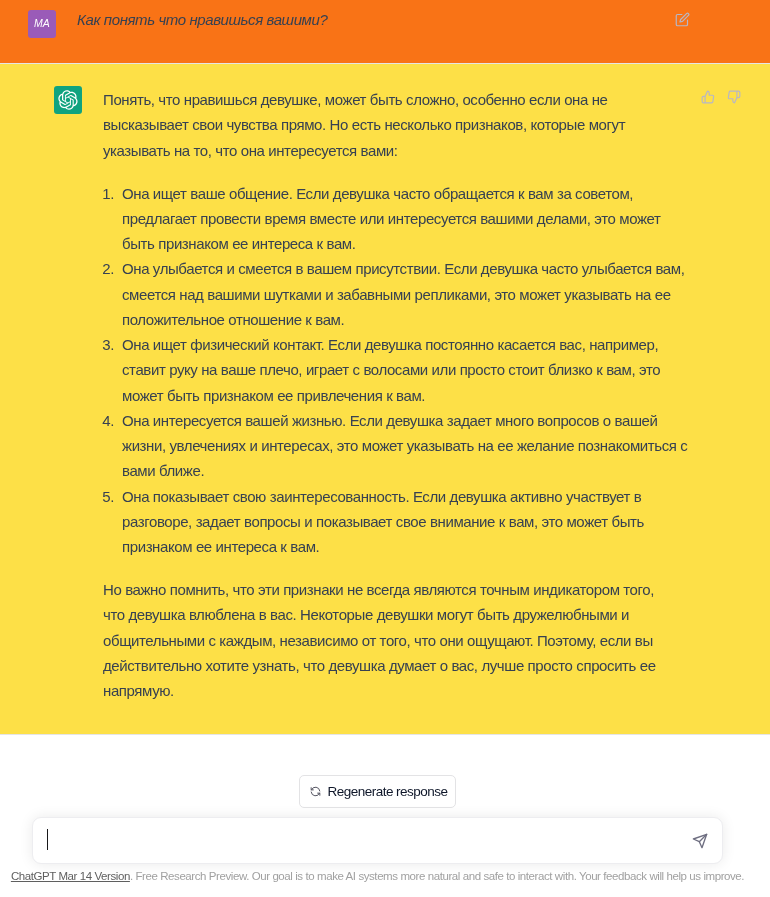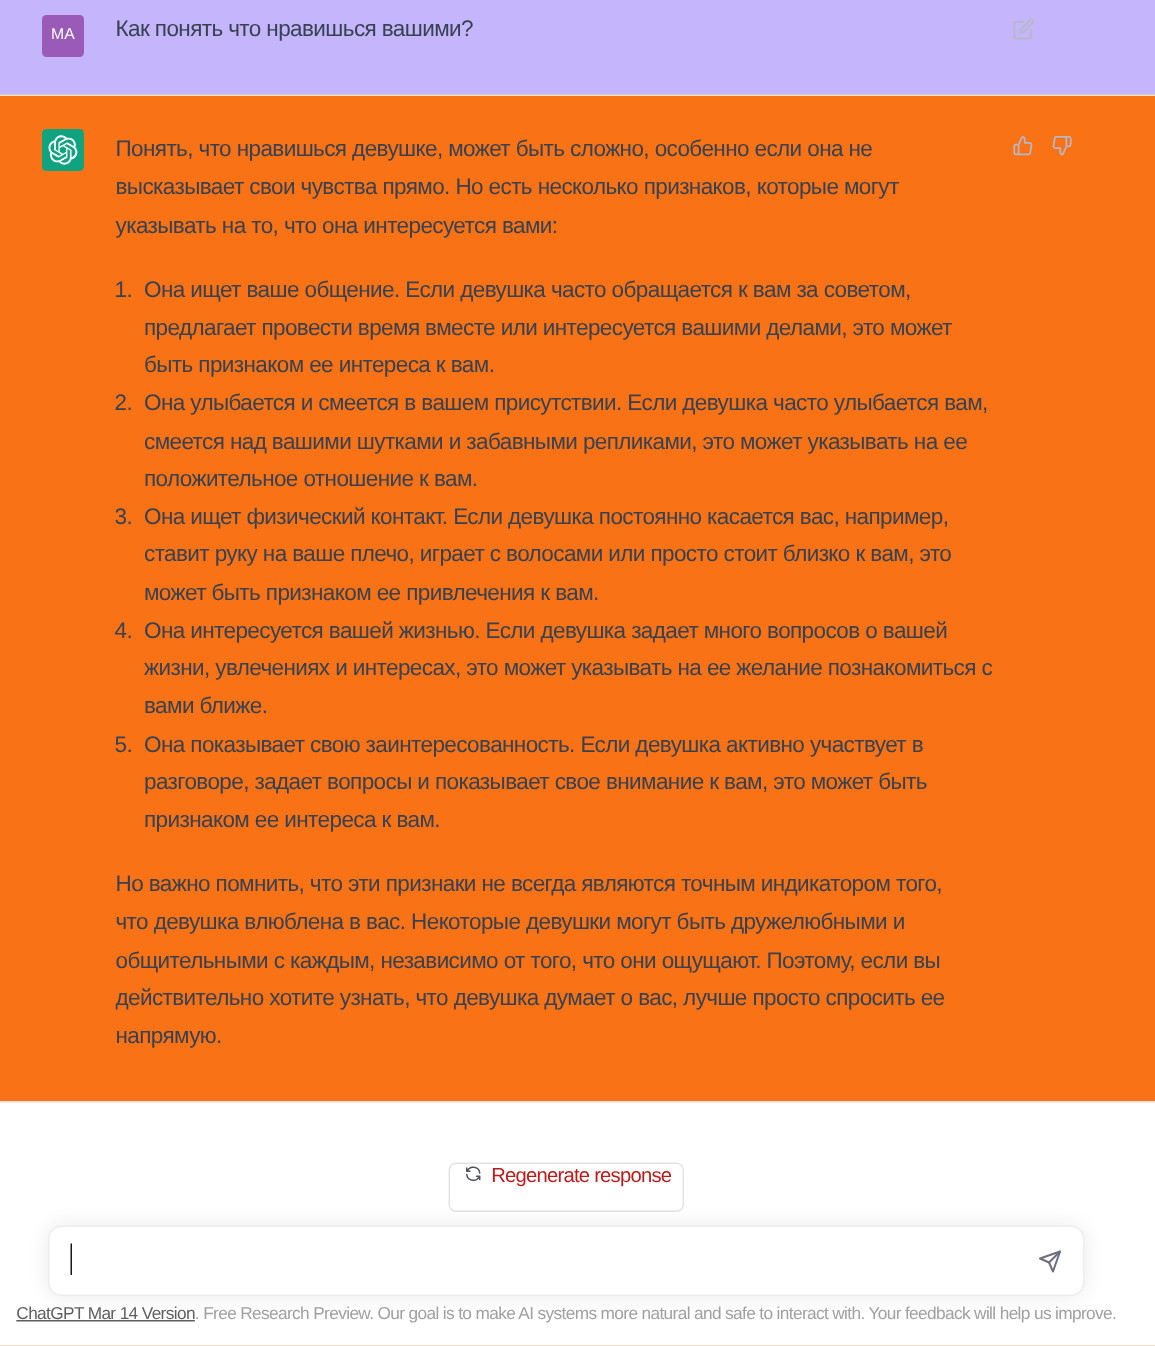--- a/index.html
+++ b/index.html
@@ -5,22 +5,22 @@
   html, body { margin:0; padding:0; }
   body {
     width:770px; height:897px; overflow:hidden;
     background:#ffffff;
     font-family:"Liberation Sans", sans-serif;
   }
   .app { position:relative; width:770px; height:897px; }
 
   
   .msg { width:770px; box-sizing:border-box; }
-  .msg-user { background:#c4b5fd; }
-  .msg-bot  { background:#f97316; border-top:1px solid #e5e5e5; border-bottom:1px solid #e5e5e5; }
+  .msg-user { background:#f97316;font-style:italic; }
+  .msg-bot  { background:#fde047; border-top:1px solid #e5e5e5; border-bottom:1px solid #e5e5e5;padding-left:26px; }
   .msg-inner { position:relative; width:770px; box-sizing:border-box; }
   .user-inner { height:63px; }
   .bot-inner { padding:23px 0 31px 0; }
 
   .avatar { position:absolute; width:28px; height:28px; border-radius:3px; left:28px; }
   .avatar-user { top:10px; background:#9a5bb8; color:#fff; display:flex; align-items:center; justify-content:center;
                  font-size:10.5px; font-weight:500; letter-spacing:.2px; padding-bottom:2px; box-sizing:border-box; }
   .avatar-bot { top:22px; background:#10a37f; display:flex; align-items:center; justify-content:center; }
 
   .content { margin-left:77px; width:570px; color:#374151; }
@@ -36,23 +36,23 @@
 
   .iconbtn { position:absolute; color:#b6b6c8; display:block; }
   .thumbup { left:675px; top:26px; }
   .thumbdown { left:701px; top:26px; }
   .edit-btn { position:absolute; color:#b7b7c6; display:block; left:675px; top:12px; }
 
   
   .composer { position:absolute; left:0; top:735px; width:770px; height:162px; background:#fff; }
   .regen-wrap { position:absolute; left:32px; top:40px; width:691px; display:flex; justify-content:center; }
   .regen {
-    display:inline-flex; align-items:flex-start; gap:8px; box-sizing:border-box;
+    display:inline-flex; align-items:center; gap:8px; box-sizing:border-box;
     border:1px solid #e3e3e5; border-radius:5px; background:#fff;
-    font-size:13.5px; letter-spacing:-0.52px; color:#b91c1c; cursor:pointer; font-family:inherit;
+    font-size:13.5px; letter-spacing:-0.52px; color:#0f172a; cursor:pointer; font-family:inherit;
     height:33px; padding:0 8px 0 9px; gap:6px;
   }
   .regen .ricon { display:flex; color:#50505e; }
   .inputwrap {
     position:absolute; left:32px; top:82px; width:691px; height:47px;
     background:#fff; border:1px solid #ededf0;
     border-radius:9px; box-shadow:0 0 14px rgba(0,0,0,.085);
     display:flex; align-items:center; box-sizing:border-box;
     padding:0 15px;
   }

